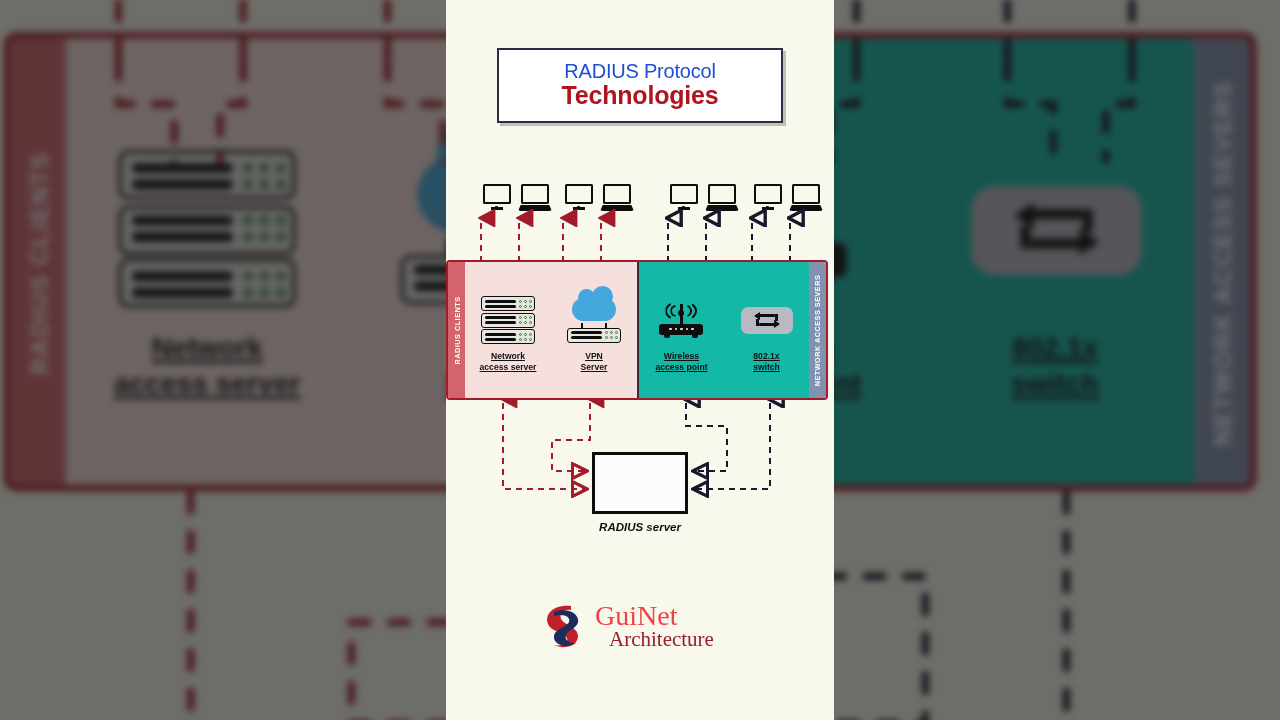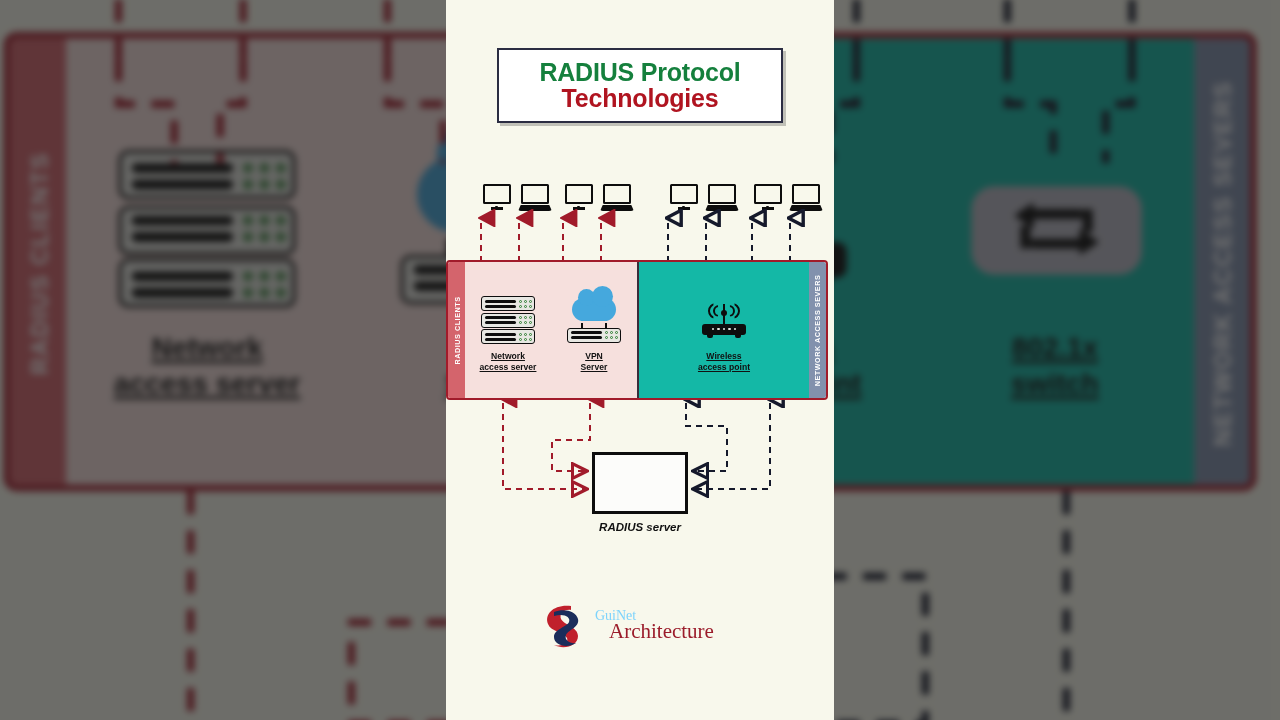--- a/index.html
+++ b/index.html
@@ -43,21 +43,21 @@
   .title-box {
     position: absolute;
     left: 497px; top: 48px; width: 286px; height: 75px;
     background: #ffffff;
     border: 2.5px solid #2b2d42;
     box-shadow: 3px 3px 0 rgba(0,0,0,0.22);
     display: flex; flex-direction: column;
     align-items: center; justify-content: center;
   }
   .title-box .t-line1 {
-    font-size: 25px; font-weight: 700; color: #15803d;
+    font-size: 20px; font-weight: 400; color: #1d4ed8;
     letter-spacing: -0.2px; line-height: 1.05;
   }
   .title-box .t-line2 {
     font-size: 25px; font-weight: 700; color: #b01420;
     letter-spacing: -0.2px; line-height: 1.1;
   }
 
   
   .client-row { position: absolute; left: 465px; top: 182px; width: 350px; height: 32px; }
   .device { position: absolute; bottom: 0; width: 32px; height: 30px; }
@@ -200,22 +200,22 @@
   .wires { position: absolute; left: 0; top: 0; width: 1280px; height: 720px; overflow: visible; }
 
   
   .logo {
     position: absolute; left: 540px; top: 602px;
     display: flex; align-items: center; gap: 9px;
   }
   .logo-mark { width: 46px; height: 48px; }
   .logo-text { display: flex; flex-direction: column; line-height: 1.02; }
   .logo-text .l1 {
-    font-family: "Liberation Serif", serif; font-size: 14px;
-    color: #7dd3fc; font-weight: 400;
+    font-family: "Liberation Serif", serif; font-size: 28px;
+    color: #ef4444; font-weight: 400;
   }
   .logo-text .l2 {
     font-family: "Liberation Serif", serif; font-size: 21px;
     color: #9b1c2b; font-weight: 400; margin-left: 14px; margin-top: -2px;
   }
 </style>
 </head>
 <body>
 
 <div id="screen">
@@ -652,20 +652,38 @@
                   <i></i>
                 </div>
             </div>
           </div>
           <div class="node-label">
             <div>Wireless</div>
             <div>access point</div>
           </div>
         </div>
 
+        <div class="node">
+          <div class="node-icon">
+            <div class="sw-box">
+                <div class="sw-glyph">
+              <div class="bar top"></div>
+                  <div class="side r"></div>
+              <div class="bar bot"></div>
+                  <div class="side l"></div>
+              <div class="tip t1"></div>
+                  <div class="tip t2"></div>
+            </div>
+              </div>
+          </div>
+          <div class="node-label">
+            <div>802.1x</div>
+            <div>switch</div>
+          </div>
+        </div>
       </div>
 
       <div class="side-tab side-right">
         <span>NETWORK ACCESS SEVERS</span>
       </div>
     </div>
 
     <div class="radius-box">
       <span></span>
     </div>

